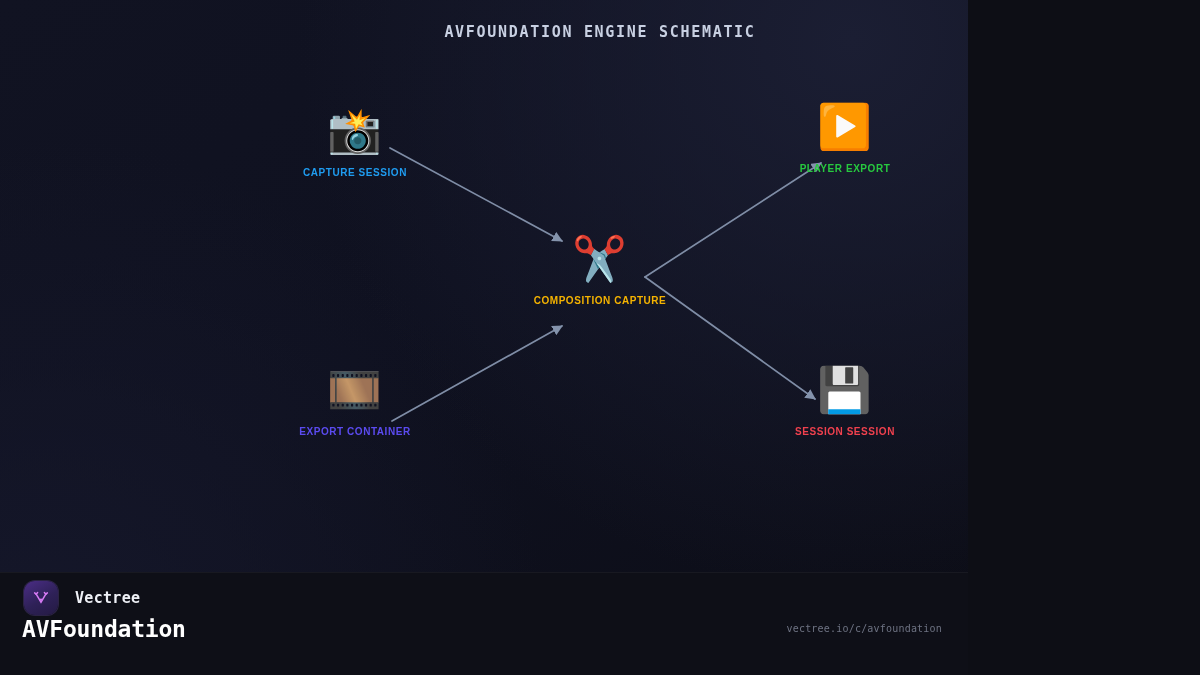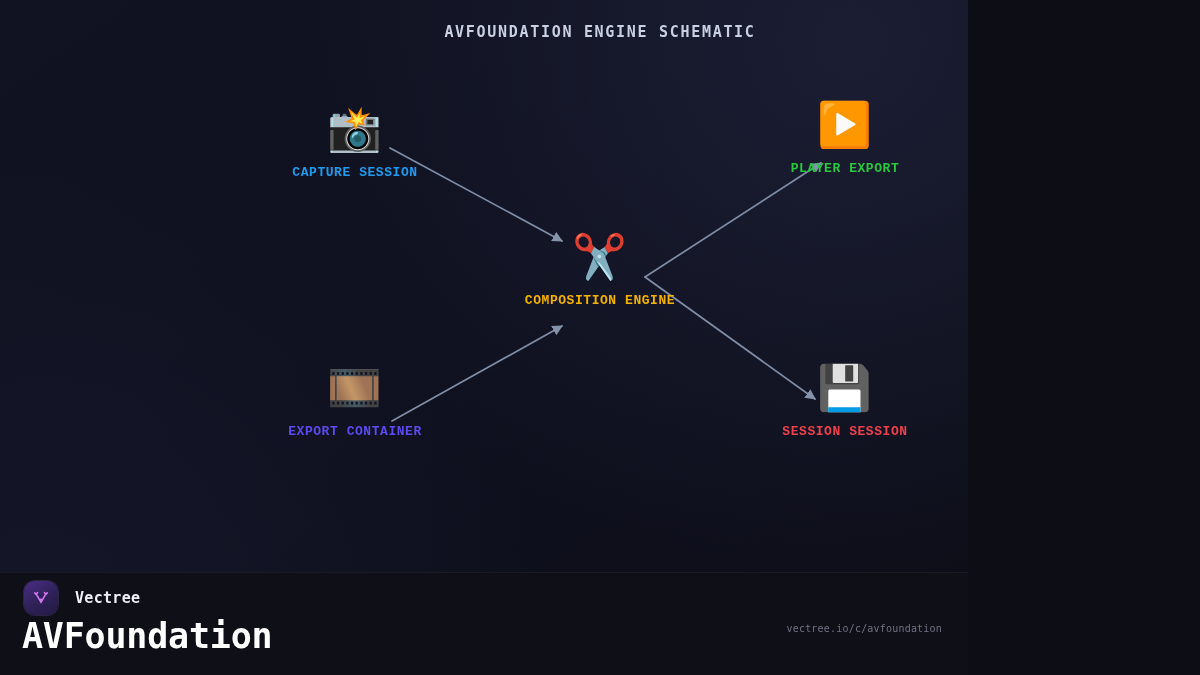--- a/index.html
+++ b/index.html
@@ -59,26 +59,26 @@
   .node-icon {
     font-size: 44px;
     line-height: 56px;
     height: 56px;
     text-align: center;
     font-family: "DejaVu Sans", sans-serif;
     user-select: none;
   }
   .node-label {
     margin-top: 8px;
-    font-size: 13px;
+    font-size: 10px;
     font-weight: 700;
     letter-spacing: 0.55px;
     text-align: right;
     white-space: nowrap;
-    font-family: Liberation Mono, monospace;
+    font-family: Liberation Sans, sans-serif;
   }
 
   
   #footer {
     position: absolute;
     left: 0;
     top: 572px;
     width: 1200px;
     height: 103px;
     background: #0e0f17;
@@ -107,21 +107,21 @@
     font-size: 15px;
     font-weight: 700;
     color: #eef0f6;
     letter-spacing: 0.3px;
   }
   #footer-title {
     position: absolute;
     left: 22px;
     top: 43px;
     font-family: "DejaVu Sans Mono", "Liberation Mono", monospace;
-    font-size: 35px;
+    font-size: 23px;
     font-weight: 700;
     color: #ffffff;
     letter-spacing: -0.2px;
     white-space: nowrap;
   }
   #footer-url {
     position: absolute;
     right: 26px;
     top: 623px;
     font-family: "DejaVu Sans Mono", "Liberation Mono", monospace;
@@ -162,21 +162,21 @@
       <div class="node-label" style="color:#1f9cf0;">CAPTURE SESSION</div>
     </div>
 
     <div class="node" style="left:355px; top:399px;">
       <div class="node-icon">🎞️</div>
       <div class="node-label" style="color:#5b4bf0;">EXPORT CONTAINER</div>
     </div>
 
     <div class="node" style="left:600px; top:268px;">
       <div class="node-icon">✂️</div>
-      <div class="node-label" style="color:#f5b301;">COMPOSITION ENGINE</div>
+      <div class="node-label" style="color:#f5b301;">COMPOSITION CAPTURE</div>
     </div>
 
     <div class="node" style="left:845px; top:136px;">
       <div class="node-icon">▶️</div>
       <div class="node-label" style="color:#27c93f;">PLAYER EXPORT</div>
     </div>
 
     <div class="node" style="left:845px; top:399px;">
       <div class="node-icon">💾</div>
       <div class="node-label" style="color:#f0414e;">SESSION SESSION</div>

